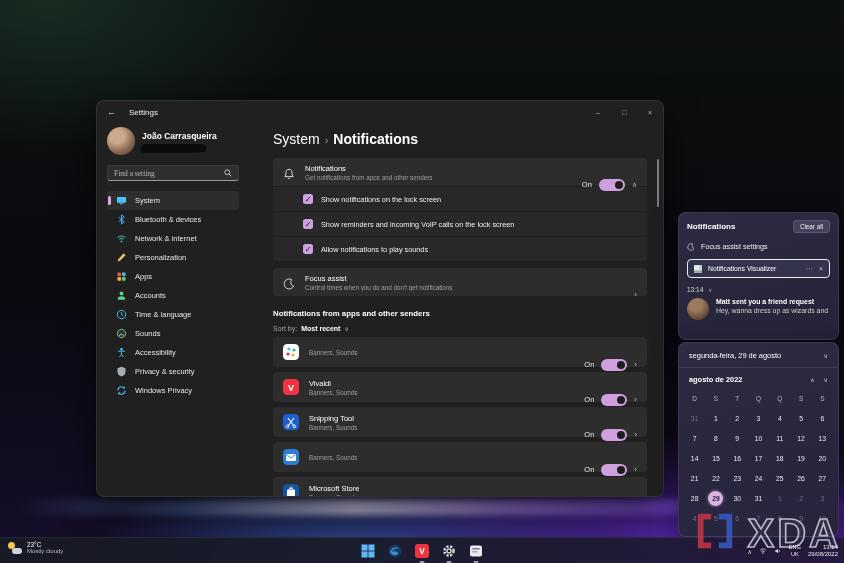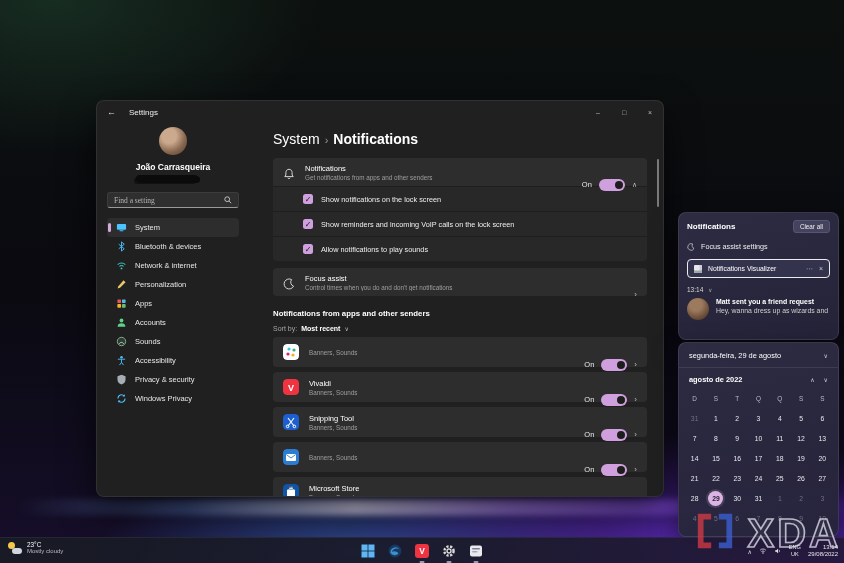--- a/index.html
+++ b/index.html
@@ -24,21 +24,21 @@
     box-shadow:0 14px 34px rgba(0,0,0,.65); overflow:hidden; }
   .titlebar { height:22px; display:flex; align-items:center; padding-left:10px; }
   .back { font-size:9px; color:#ddd; width:16px; }
   .wtitle { font-size:8px; color:#eee; margin-left:6px; }
   .caption { margin-left:auto; display:flex; height:22px; }
   .cap-btn { width:26px; height:22px; display:flex; align-items:center; justify-content:center; font-size:7px; color:#bbb; }
   .win-body { display:flex; height:calc(100% - 22px); }
 
   
   .sidebar { width:152px; flex:0 0 152px; padding:0 10px; position:relative; }
-  .profile { display:flex; align-items:center; gap:7px; margin-top:4px;flex-direction:column; }
+  .profile { display:flex; align-items:center; gap:7px; margin-top:4px; }
   .avatar { width:28px; height:28px; border-radius:50%;
     background:radial-gradient(circle at 36% 32%, #caa98d 0 28%, #8a6a52 60%, #4e3826 100%); flex:0 0 28px; }
   .pname { font-size:8.5px; font-weight:700; }
   .censored { width:62px; height:7px; margin-top:3px; border-radius:4px;
     background:#0b0b0b; box-shadow:2px 1px 0 #0b0b0b, -2px 2px 0 #111; }
   .searchbox { margin-top:10px; height:16px; background:#2f2f2f; border:1px solid #3c3c3c;
     border-bottom:1px solid #9a9a9a; border-radius:3px; display:flex; align-items:center; padding:0 6px; }
   .searchbox input { flex:1; background:transparent; border:none; outline:none; color:#ddd;
     font-size:7.5px; font-family:Liberation Serif, serif; min-width:0; }
   .searchbox input::placeholder { color:#b5b5b5; }
@@ -232,20 +232,29 @@
             <span class="nav-label">Apps</span>
           </div>
           <div class="nav-item">
             <span class="nav-icon">
               <svg viewBox="0 0 12 12">
                 <circle cx="6" cy="3.8" r="2.1" fill="#5fd08a"></circle>
                 <path d="M1.8 10.6 a4.2 3.8 0 0 1 8.4 0 Z" fill="#5fd08a"></path>
               </svg>
             </span>
             <span class="nav-label">Accounts</span>
+          </div>
+          <div class="nav-item">
+            <span class="nav-icon">
+              <svg viewBox="0 0 12 12">
+                <circle cx="6" cy="6" r="4.6" fill="none" stroke="#4cc2ff" stroke-width="1"></circle>
+                <path d="M6 3.4 L6 6 L8 7.2" stroke="#4cc2ff" stroke-width="1" fill="none"></path>
+              </svg>
+            </span>
+            <span class="nav-label">Time &amp; language</span>
           </div>
           <div class="nav-item">
             <span class="nav-icon">
               <svg viewBox="0 0 12 12">
                 <circle cx="6" cy="6" r="4.6" fill="#2e3b34" stroke="#9fd6a8" stroke-width="0.8"></circle>
                 <path d="M3.4 8.6 C5 6.4 7 6.4 8.6 8.6" stroke="#d8ead9" stroke-width="0.9" fill="none"></path>
               </svg>
             </span>
             <span class="nav-label">Sounds</span>
           </div>

